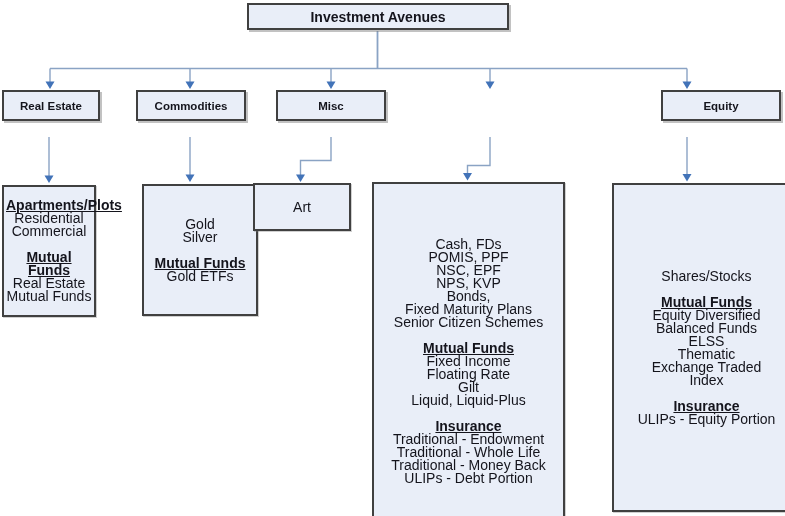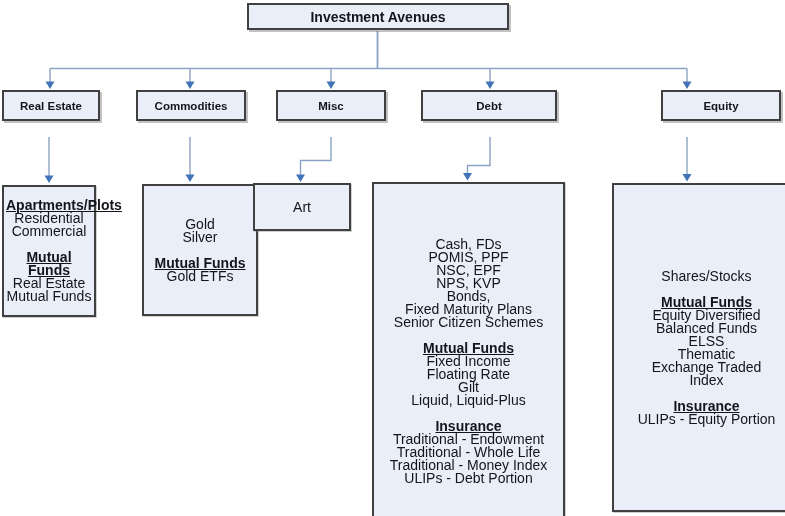--- a/index.html
+++ b/index.html
@@ -84,23 +84,20 @@
 
   <div class="box cat" id="cat-real-estate">
     <span>Real Estate</span>
   </div>
   <div class="box cat" id="cat-commodities">
     <span>Commodities</span>
   </div>
   <div class="box cat" id="cat-misc">
     <span>Misc</span>
   </div>
-  <div class="box cat" id="cat-debt">
-    <span>Debt</span>
-  </div>
   <div class="box cat" id="cat-equity">
     <span>Equity</span>
   </div>
 
   <div class="box leaf" id="leaf-real-estate">
       <div class="leaf-line heading">Apartments/Plots</div>
       <div class="leaf-line normal">Residential</div>
       <div class="leaf-line normal">Commercial</div>
       <div class="leaf-line blank"></div>
       <div class="leaf-line heading">Mutual Funds</div>
@@ -127,21 +124,21 @@
       <div class="leaf-line blank"></div>
       <div class="leaf-line heading">Mutual Funds</div>
       <div class="leaf-line normal">Fixed Income</div>
       <div class="leaf-line normal">Floating Rate</div>
       <div class="leaf-line normal">Gilt</div>
       <div class="leaf-line normal">Liquid, Liquid-Plus</div>
       <div class="leaf-line blank"></div>
       <div class="leaf-line heading">Insurance</div>
       <div class="leaf-line normal">Traditional - Endowment</div>
       <div class="leaf-line normal">Traditional - Whole Life</div>
-      <div class="leaf-line normal">Traditional - Money Index</div>
+      <div class="leaf-line normal">Traditional - Money Back</div>
       <div class="leaf-line normal">ULIPs - Debt Portion</div>
     </div>
   <div class="box leaf" id="leaf-equity">
       <div class="leaf-line normal">Shares/Stocks</div>
       <div class="leaf-line blank"></div>
       <div class="leaf-line heading">Mutual Funds</div>
       <div class="leaf-line normal">Equity Diversified</div>
       <div class="leaf-line normal">Balanced Funds</div>
       <div class="leaf-line normal">ELSS</div>
       <div class="leaf-line normal">Thematic</div>

